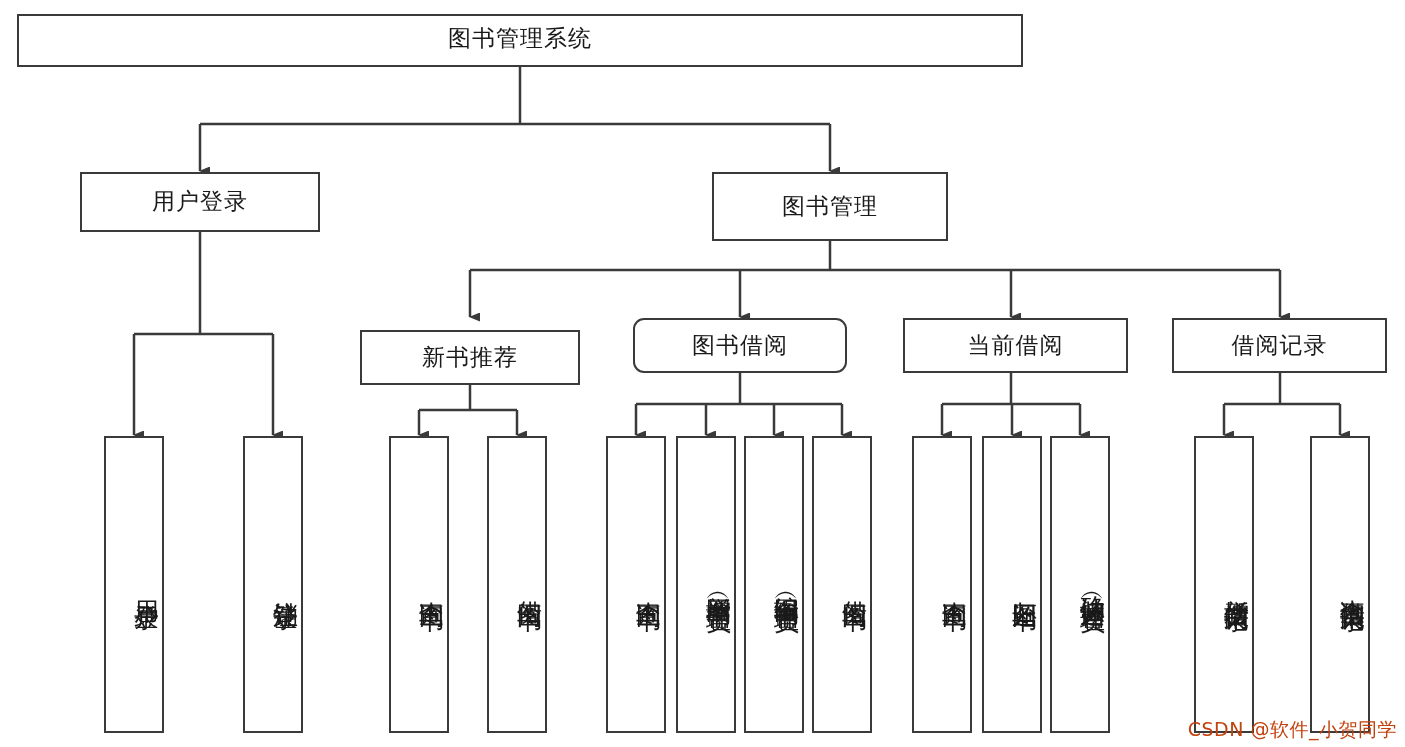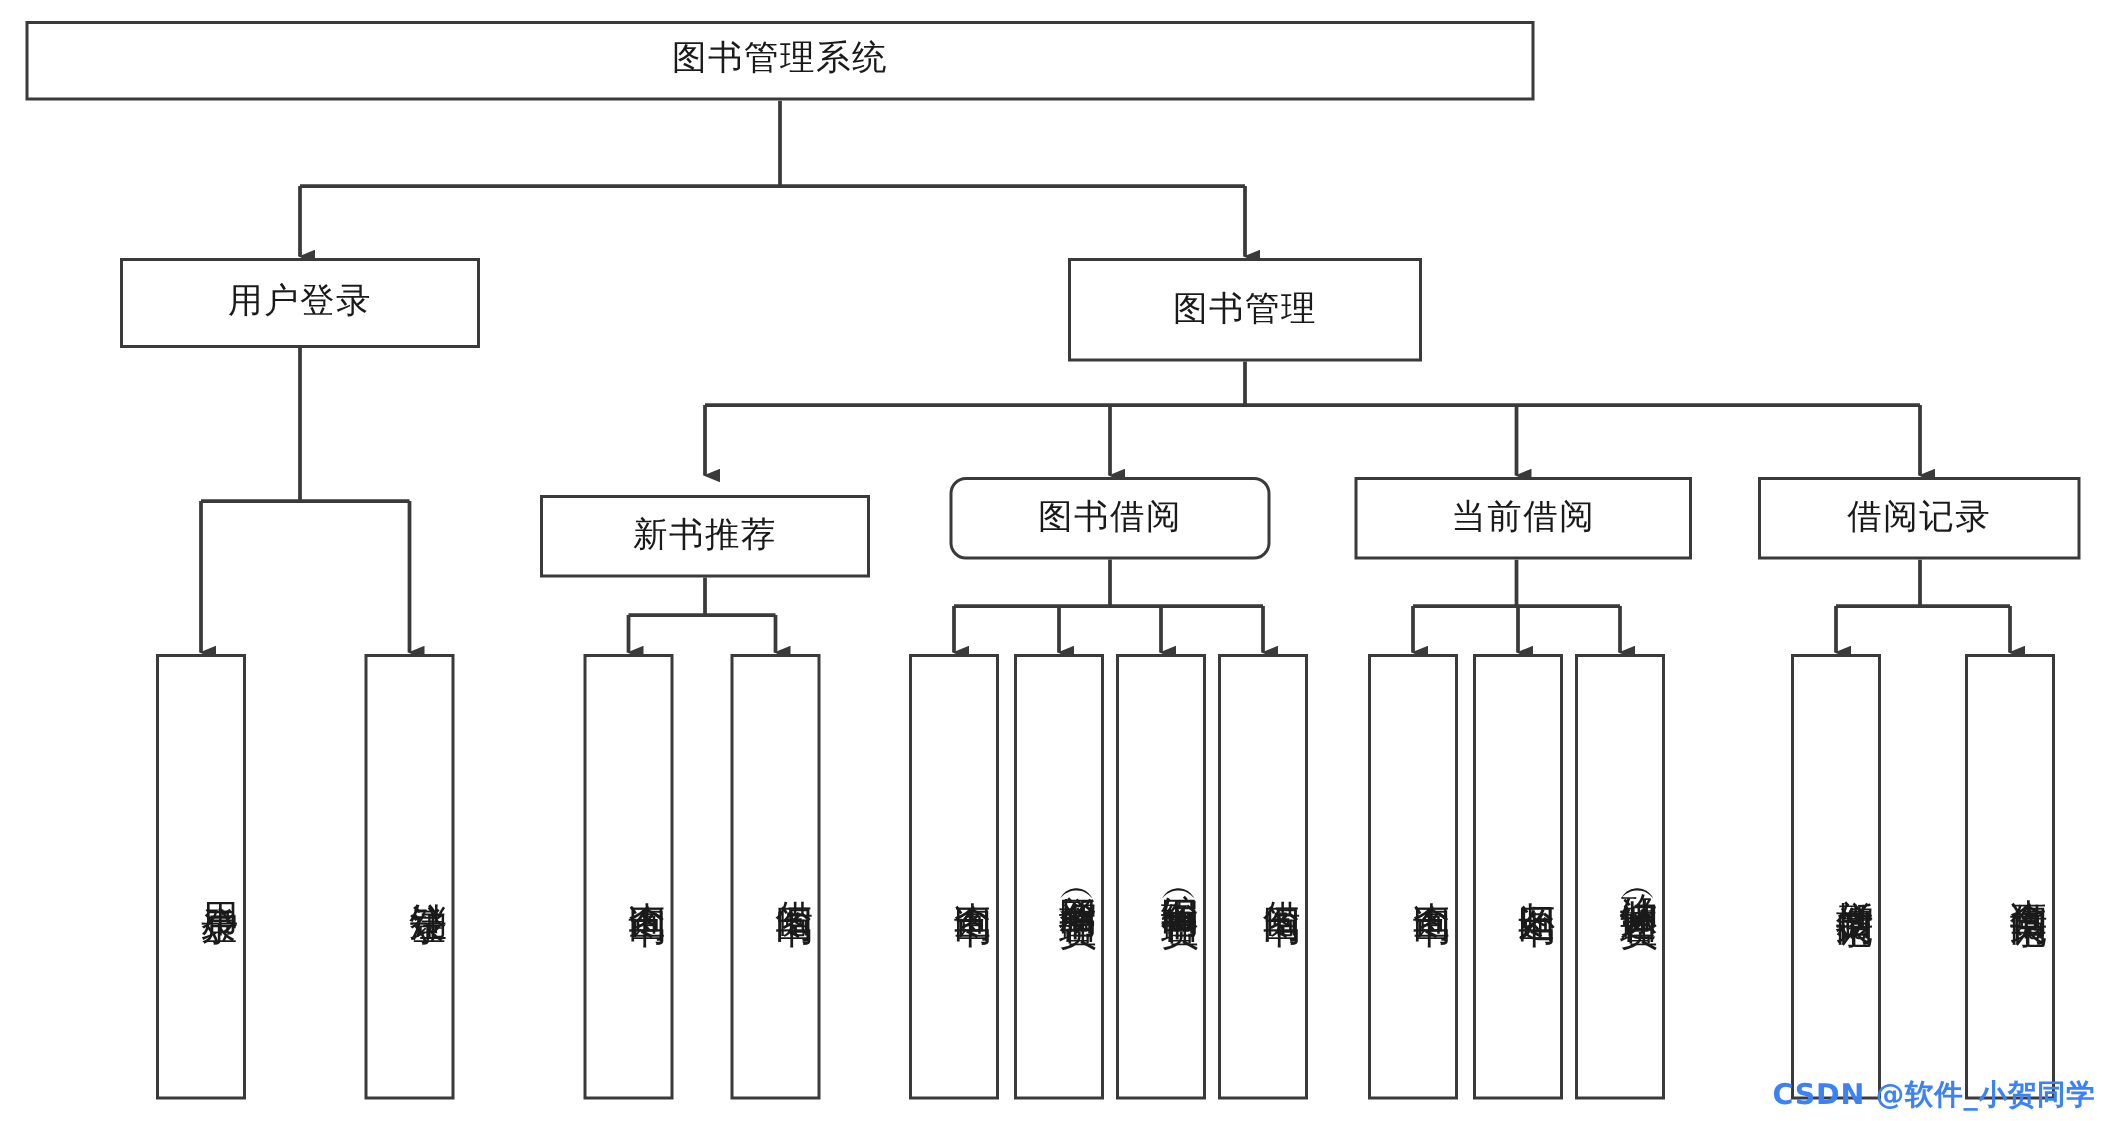--- a/index.html
+++ b/index.html
@@ -54,24 +54,23 @@
     writing-mode: vertical-rl;
     text-orientation: upright;
     display: block;
     text-align: left;
   }
   #watermark {
     position: absolute;
     right: 8px;
     bottom: 4px;
     font-size: 19px;
-    color: #3b82f6;
+    color: #c2410c;
     white-space: nowrap;
     letter-spacing: 0.5px;
-    font-weight: bold;
   }
 </style>
 </head>
 <body>
 
 <div id="canvas">
   <svg id="wires" viewBox="0 0 1405 747">
     <defs>
       <marker id="arrowhead" markerWidth="9" markerHeight="11" refX="4.5" refY="10" orient="auto" markerUnits="userSpaceOnUse">
         <polygon points="0,0 9,0 4.5,11" fill="#3a3a3a"></polygon>

